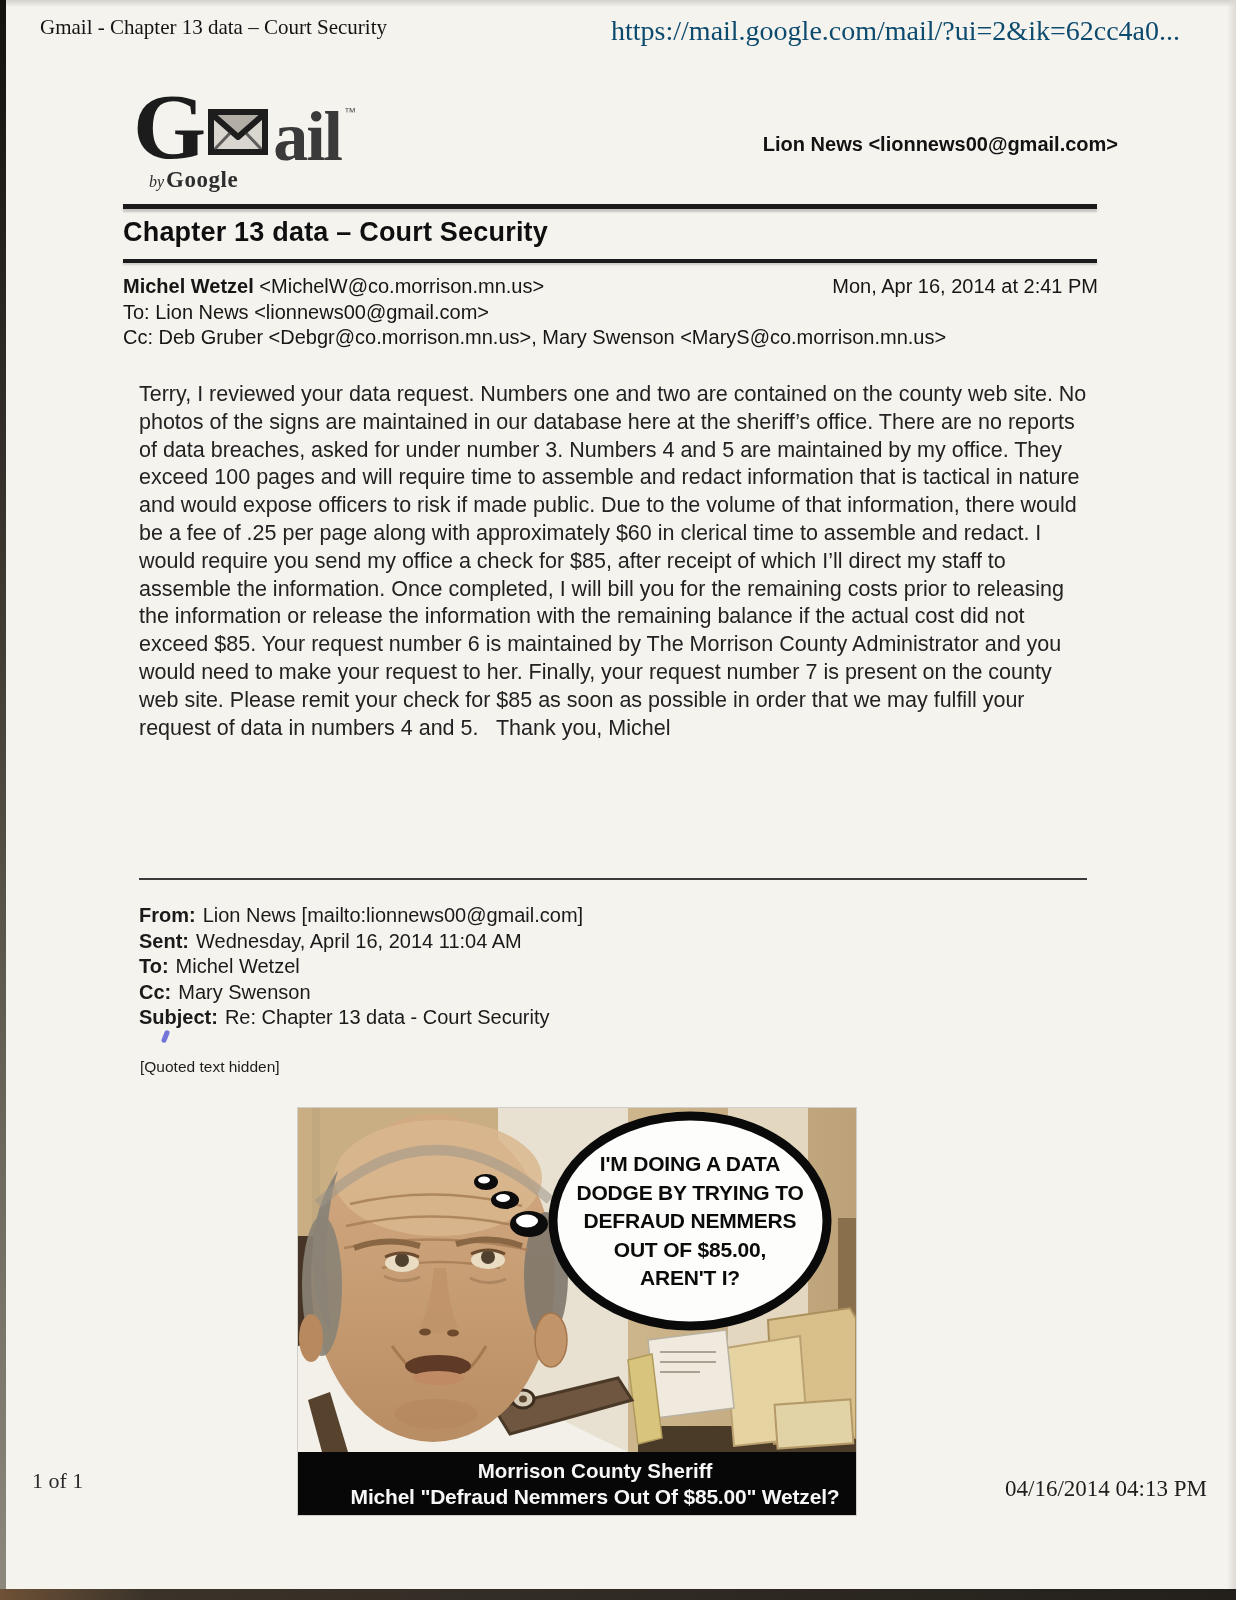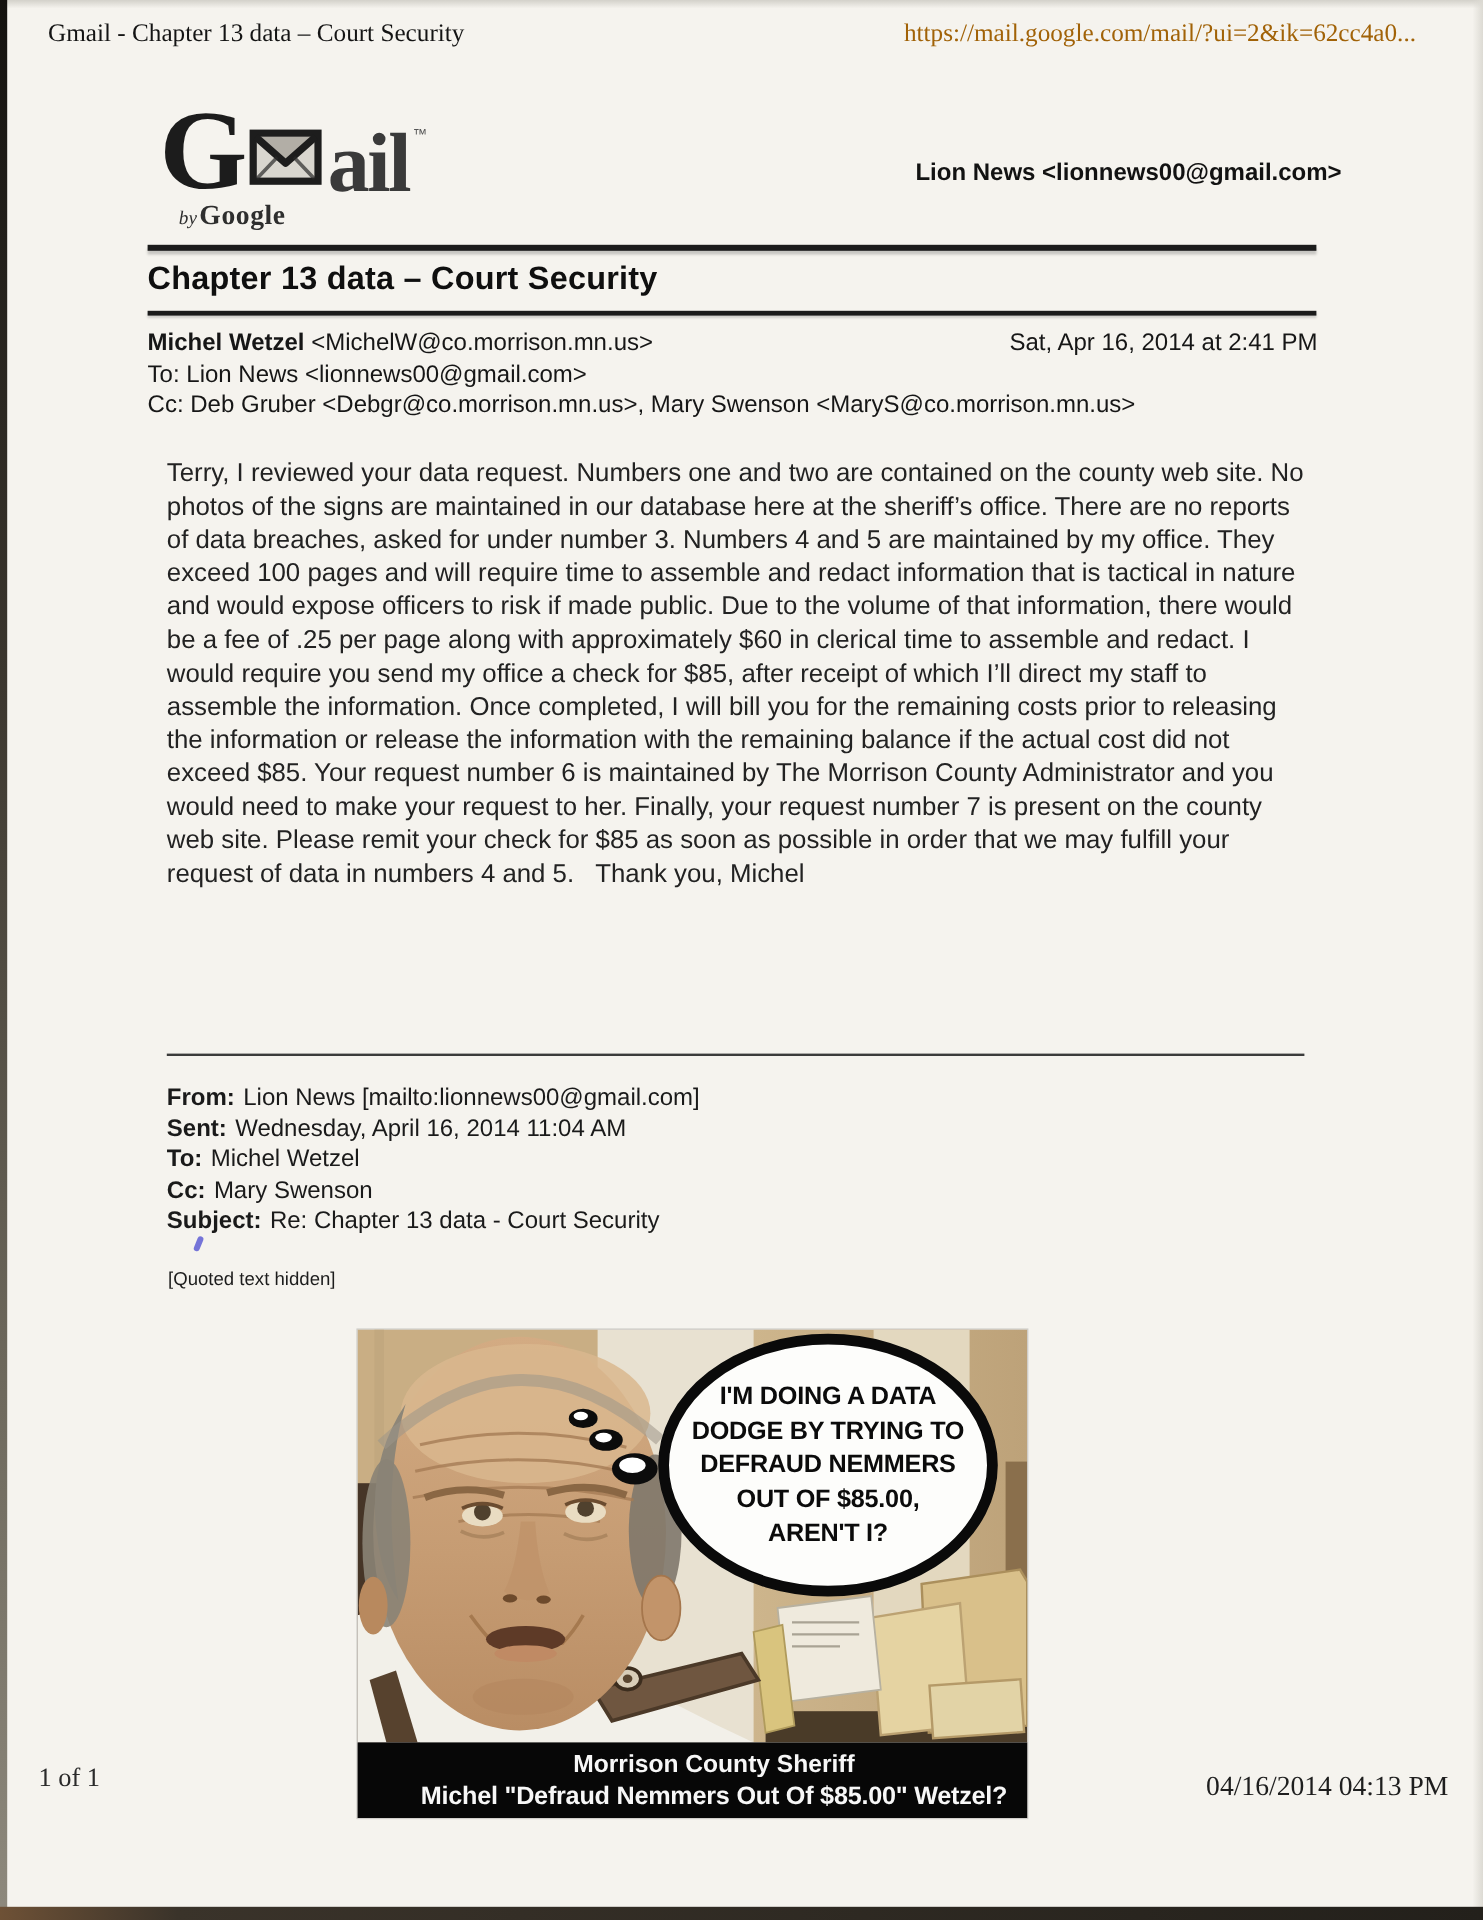--- a/index.html
+++ b/index.html
@@ -23,21 +23,21 @@
                  background:linear-gradient(90deg,#6e5136 0%,#3a332a 12%,#23201b 100%); }
   .scan-right  { position:absolute; right:0; top:0; width:9px; height:1600px;
                  background:linear-gradient(270deg,#dcdad3,rgba(245,243,238,0)); }
   .ink-smudge  { position:absolute; left:163px; top:1030px; width:5px; height:13px;
                  background:#4a4ad0; opacity:.75; border-radius:3px; transform:rotate(22deg); }
 
   
   .print-title { position:absolute; left:40px; top:15px;
                  font-family:"Liberation Serif", serif; font-size:21px; color:#141414; }
   .print-url   { position:absolute; right:56px; top:15px;
-                 font-family:"Liberation Serif", serif; font-size:21px; color:#a16207; }
+                 font-family:"Liberation Serif", serif; font-size:28px; color:#0c4a6e; }
   .page-number { position:absolute; left:32px; top:1468px;
                  font-family:"Liberation Serif", serif; font-size:22px; color:#2a2a2a; }
   .print-timestamp { position:absolute; right:29px; top:1476px;
                  font-family:"Liberation Serif", serif; font-size:23px; color:#1e1e1e; }
 
   
   .logo { position:absolute; left:133px; top:90px; }
   .logo-row { display:flex; align-items:flex-end; }
   .logo-g   { font-family:"Liberation Serif", serif; font-weight:bold;
               font-size:94px; line-height:.78; color:#1c1c1c; letter-spacing:-3px; }
@@ -129,21 +129,21 @@
   <div class="rule-top"></div>
   <div class="page-title">Chapter 13 data – Court Security</div>
   <div class="rule-bottom"></div>
 
   <div class="meta">
     <div class="meta-row1">
       <span>
         <span class="sender-name">Michel Wetzel</span>
         <span>&lt;MichelW@co.morrison.mn.us&gt;</span>
       </span>
-      <span>Sat, Apr 16, 2014 at 2:41 PM</span>
+      <span>Mon, Apr 16, 2014 at 2:41 PM</span>
     </div>
     <div>To: Lion News &lt;lionnews00@gmail.com&gt;</div>
     <div>Cc: Deb Gruber &lt;Debgr@co.morrison.mn.us&gt;, Mary Swenson &lt;MaryS@co.morrison.mn.us&gt;</div>
   </div>
 
   <div class="message-body">Terry, I reviewed your data request. Numbers one and two are contained on the county web site. No photos of the signs are maintained in our database here at the sheriff’s office. There are no reports of data breaches, asked for under number 3. Numbers 4 and 5 are maintained by my office. They exceed 100 pages and will require time to assemble and redact information that is tactical in nature and would expose officers to risk if made public. Due to the volume of that information, there would be a fee of .25 per page along with approximately $60 in clerical time to assemble and redact. I would require you send my office a check for $85, after receipt of which I’ll direct my staff to assemble the information. Once completed, I will bill you for the remaining costs prior to releasing the information or release the information with the remaining balance if the actual cost did not exceed $85. Your request number 6 is maintained by The Morrison County Administrator and you would need to make your request to her. Finally, your request number 7 is present on the county web site. Please remit your check for $85 as soon as possible in order that we may fulfill your request of data in numbers 4 and 5.   Thank you, Michel</div>
 
   <div class="reply-separator"></div>
 
   <div class="quoted">

